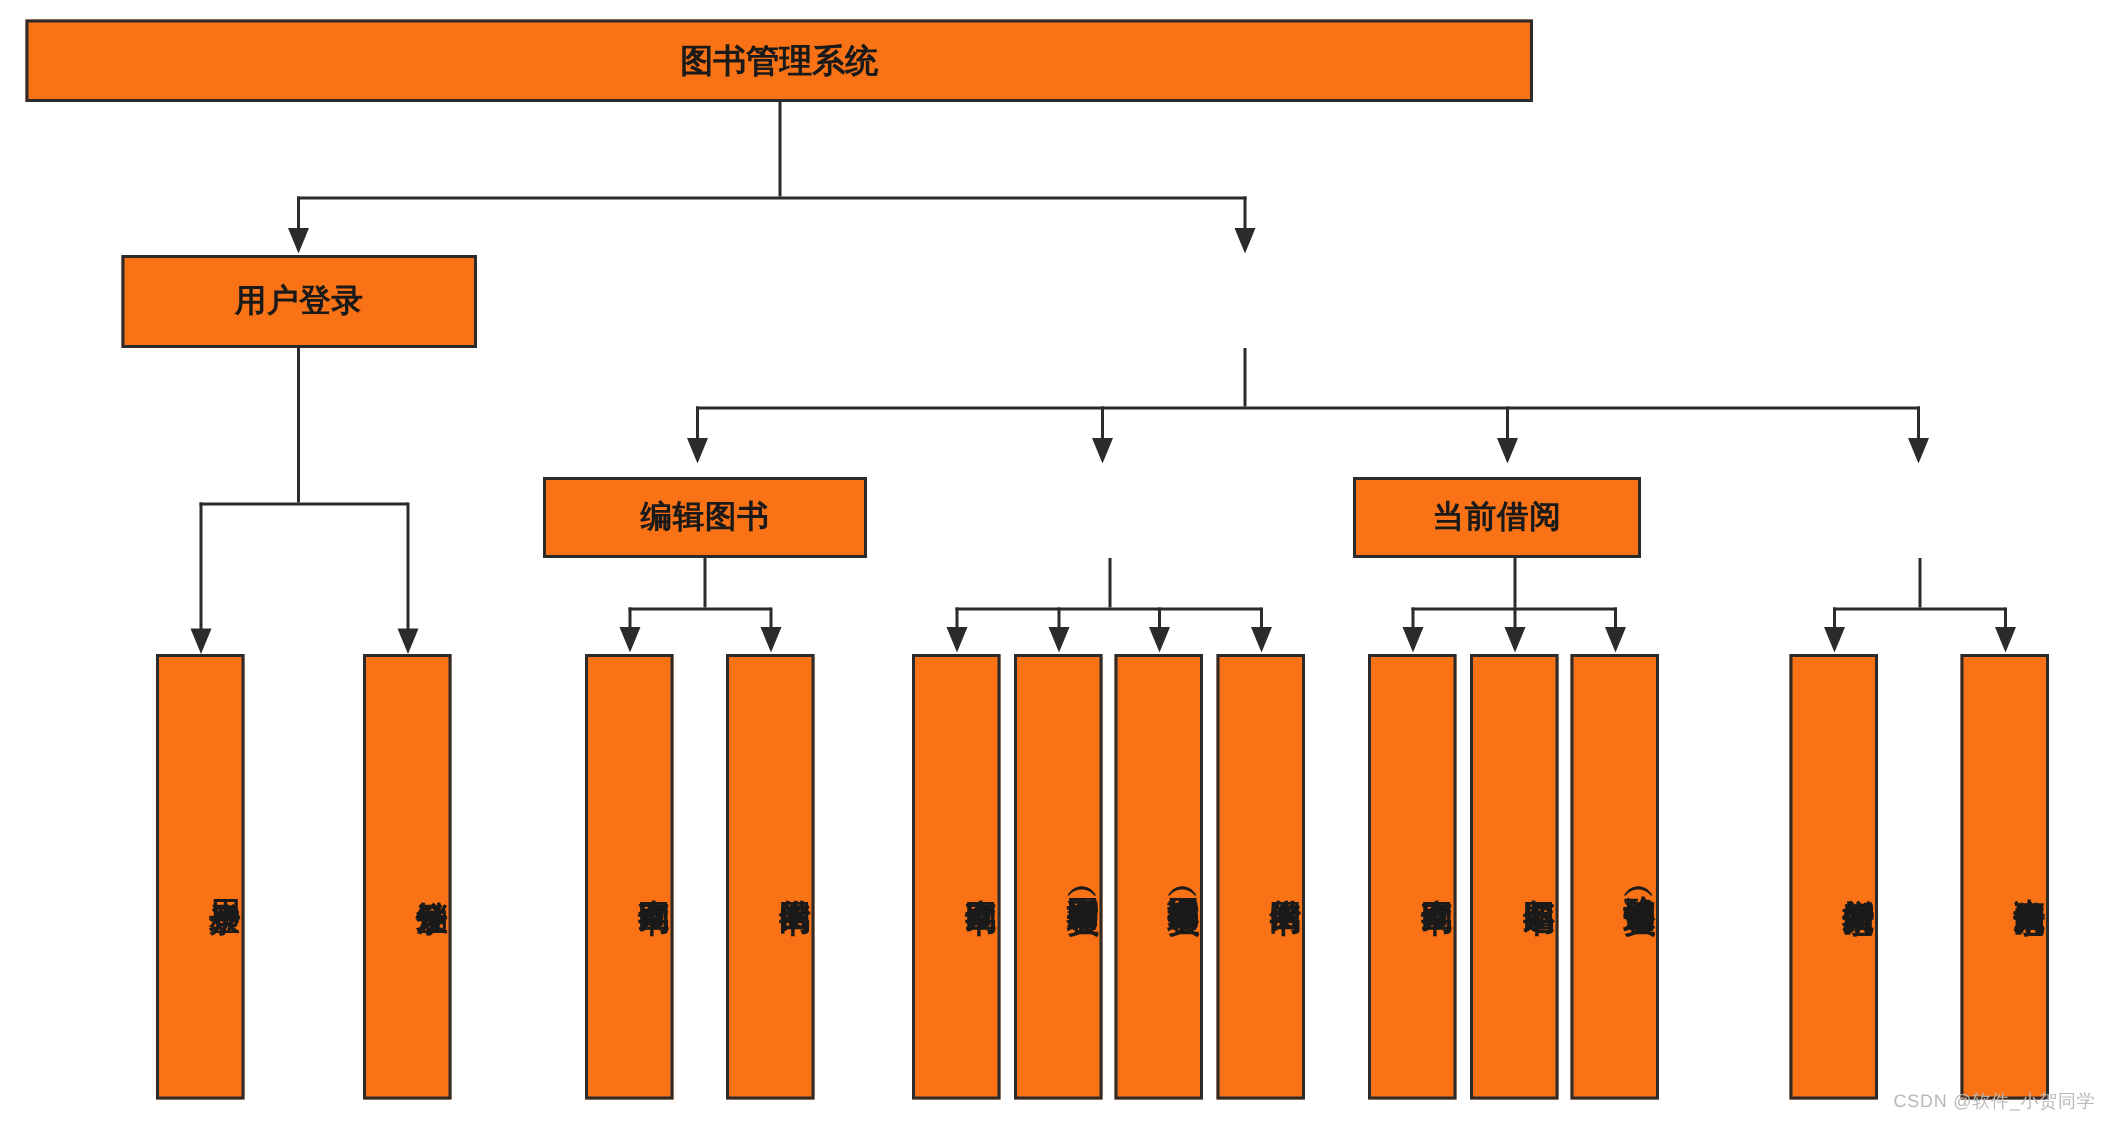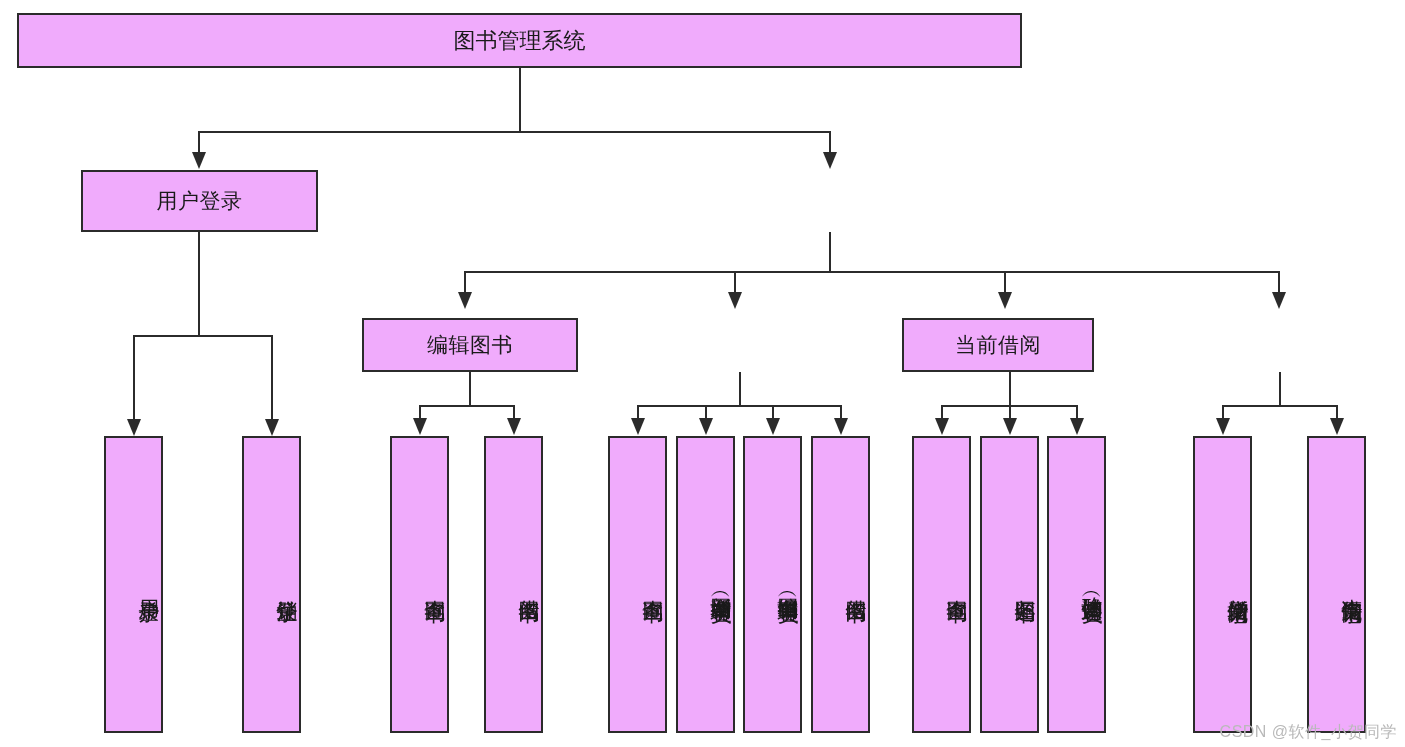--- a/index.html
+++ b/index.html
@@ -14,26 +14,27 @@
     position: relative;
     width: 1405px;
     height: 747px;
     background: #ffffff;
     overflow: hidden;
   }
   .node {
     position: absolute;
     box-sizing: border-box;
     border: 2px solid #2b2b2b;
-    background: #f0abfc;
+    background: #f97316;
     display: flex;
     align-items: center;
     justify-content: center;
     color: #1a1a1a;
     line-height: 1.18;
+    font-weight: bold;
   }
   .node-h {
     font-size: 21px;
     letter-spacing: 0.5px;
   }
   .node-root {
     font-size: 22px;
   }
   .node-v {
     writing-mode: vertical-rl;
@@ -64,21 +65,21 @@
     width: 0;
     height: 0;
     border-left: 7px solid transparent;
     border-right: 7px solid transparent;
     border-top: 17px solid #2b2b2b;
   }
   .watermark {
     position: absolute;
     right: 8px;
     bottom: 4px;
-    font-size: 16px;
+    font-size: 12px;
     color: #b9b9b9;
     letter-spacing: 0.5px;
     white-space: nowrap;
   }
 </style>
 </head>
 <body>
 
 <div id="canvas">
 

